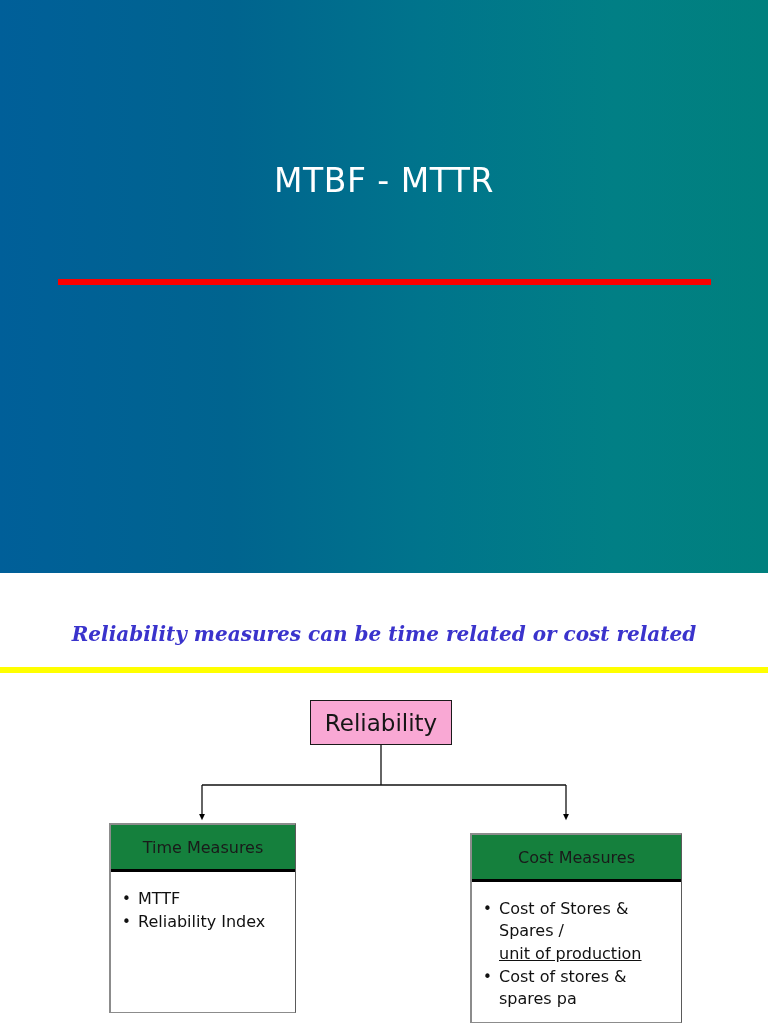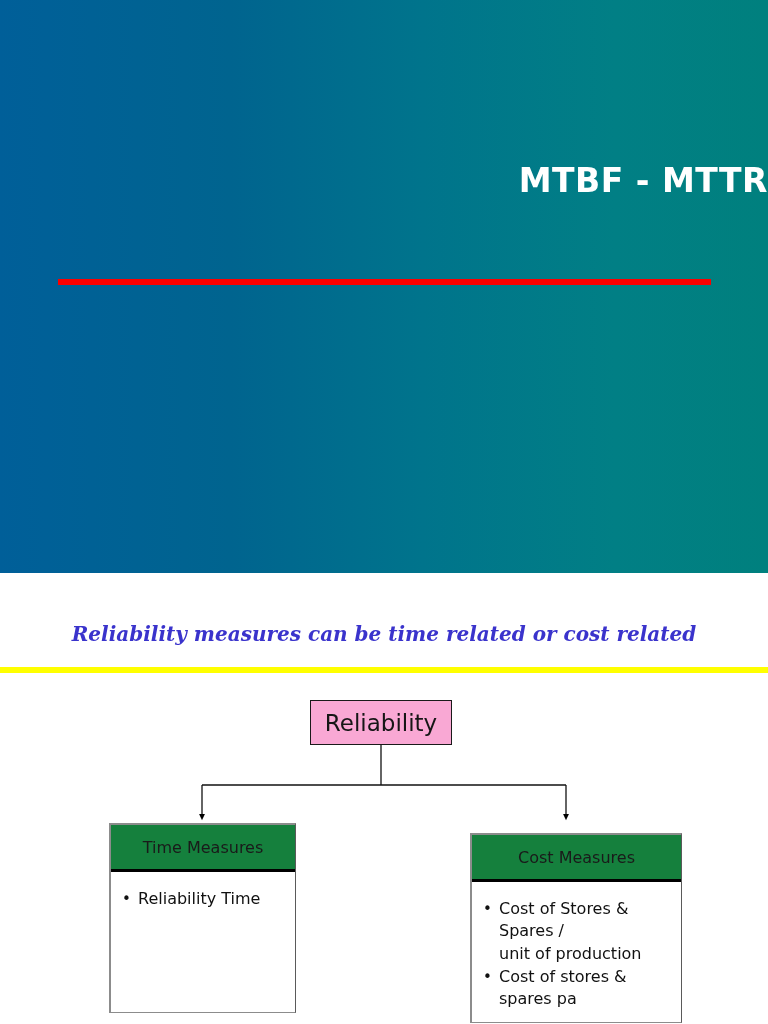--- a/index.html
+++ b/index.html
@@ -23,24 +23,24 @@
     top: 0;
     width: 768px;
     height: 573px;
     background: linear-gradient(to right, #005f99 0%, #00648f 30%, #00748c 55%, #017f85 80%, #00807e 100%);
   }
   #slide-title {
     position: absolute;
     left: 0;
     top: 160px;
     width: 768px;
-    text-align: right;
+    text-align: center;
     color: #ffffff;
     font-family: "DejaVu Sans", sans-serif;
-    font-weight: bold;
+    font-weight: normal;
     font-size: 33px;
     letter-spacing: 0.5px;
     line-height: 42px;
     white-space: pre;
   }
   #title-rule {
     position: absolute;
     left: 58px;
     top: 279px;
     width: 653px;
@@ -188,31 +188,32 @@
   </svg>
 
   <div class="node-root">
     <span>Reliability</span>
   </div>
 
   <div class="measure-box time">
     <div class="measure-header">Time Measures</div>
     <div class="measure-body">
       <ul>
-        <li>Reliability Time</li>
+        <li>MTTF</li>
+        <li>Reliability Index</li>
       </ul>
     </div>
   </div>
 
   <div class="measure-box cost">
     <div class="measure-header">Cost Measures</div>
     <div class="measure-body">
       <ul>
         <li>Cost of Stores &amp;
 Spares /</li>
-        <li style="padding-left: 17px; list-style: none;" class="no-bullet">unit of production</li>
+        <li style="padding-left: 17px; list-style: none; text-decoration: underline;" class="no-bullet">unit of production</li>
         <li>Cost of stores &amp;
 spares pa</li>
       </ul>
     </div>
   </div>
 
 </div>
 
 </body></html>

